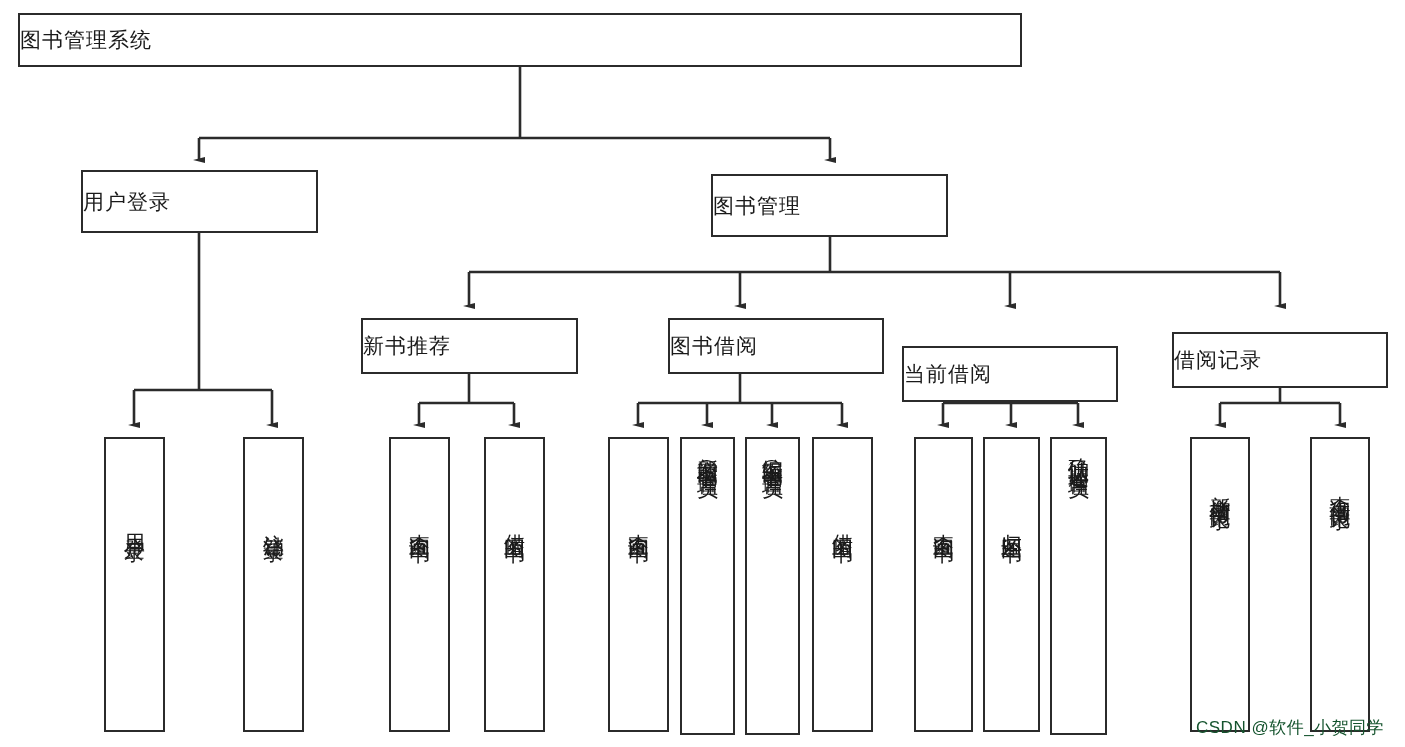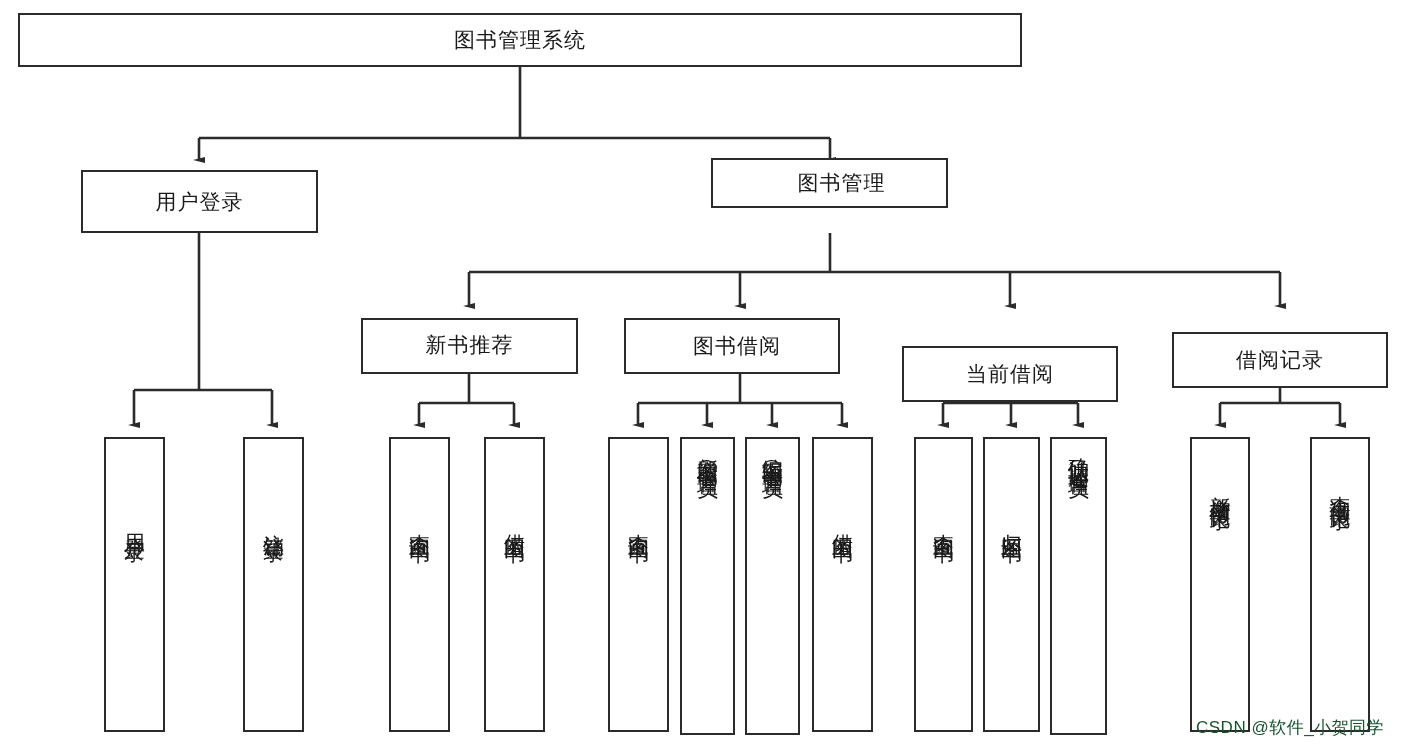--- a/index.html
+++ b/index.html
@@ -26,21 +26,21 @@
     width: 1405px;
     height: 747px;
   }
   .node-box {
     position: absolute;
     box-sizing: border-box;
     background: #ffffff;
     border: 2px solid #2b2b2b;
     display: flex;
     align-items: center;
-    justify-content: center;
+    justify-content: flex-start;
     color: #1a1a1a;
   }
   .node-h .node-label {
     font-size: 21px;
     letter-spacing: 1px;
     line-height: 1.2;
     white-space: nowrap;
   }
   .node-v {
     align-items: flex-start;
@@ -133,29 +133,29 @@
   </svg>
 
   <div class="node-box node-h" style="left:18px; top:13px; width:1004px; height:54px;">
     <span class="node-label">图书管理系统</span>
   </div>
 
   <div class="node-box node-h" style="left:81px; top:170px; width:237px; height:63px;">
     <span class="node-label">用户登录</span>
   </div>
 
-  <div class="node-box node-h" style="left:711px; top:158px; width:237px; height:50px;padding-left:24px;">
+  <div class="node-box node-h" style="left:711px; top:174px; width:237px; height:63px;">
     <span class="node-label">图书管理</span>
   </div>
 
-  <div class="node-box node-h" style="left:361px; top:318px; width:217px; height:56px;font-family:Liberation Serif, serif;">
+  <div class="node-box node-h" style="left:361px; top:318px; width:217px; height:56px;">
     <span class="node-label">新书推荐</span>
   </div>
 
-  <div class="node-box node-h" style="left:624px; top:318px; width:216px; height:56px;padding-left:10px;">
+  <div class="node-box node-h" style="left:668px; top:318px; width:216px; height:56px;">
     <span class="node-label">图书借阅</span>
   </div>
 
   <div class="node-box node-h" style="left:902px; top:318px; width:216px; height:56px;margin-top:28px;">
     <span class="node-label">当前借阅</span>
   </div>
 
   <div class="node-box node-h" style="left:1172px; top:332px; width:216px; height:56px;">
     <span class="node-label">借阅记录</span>
   </div>

